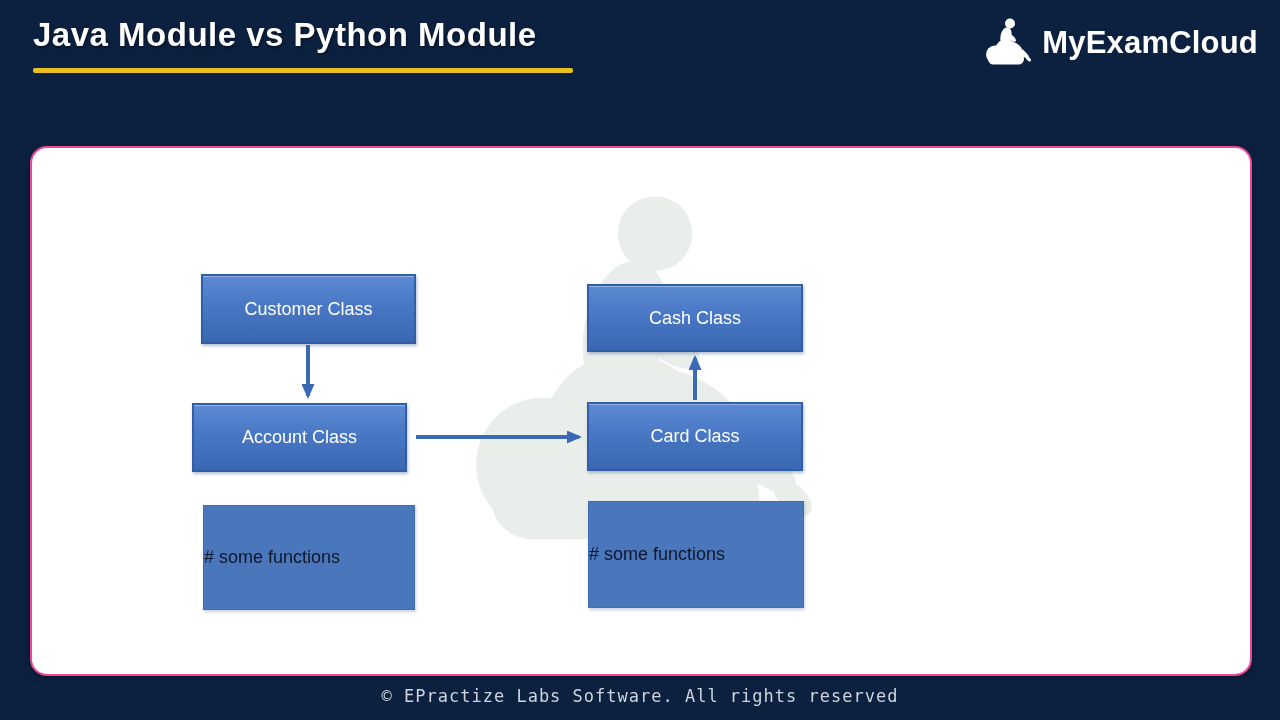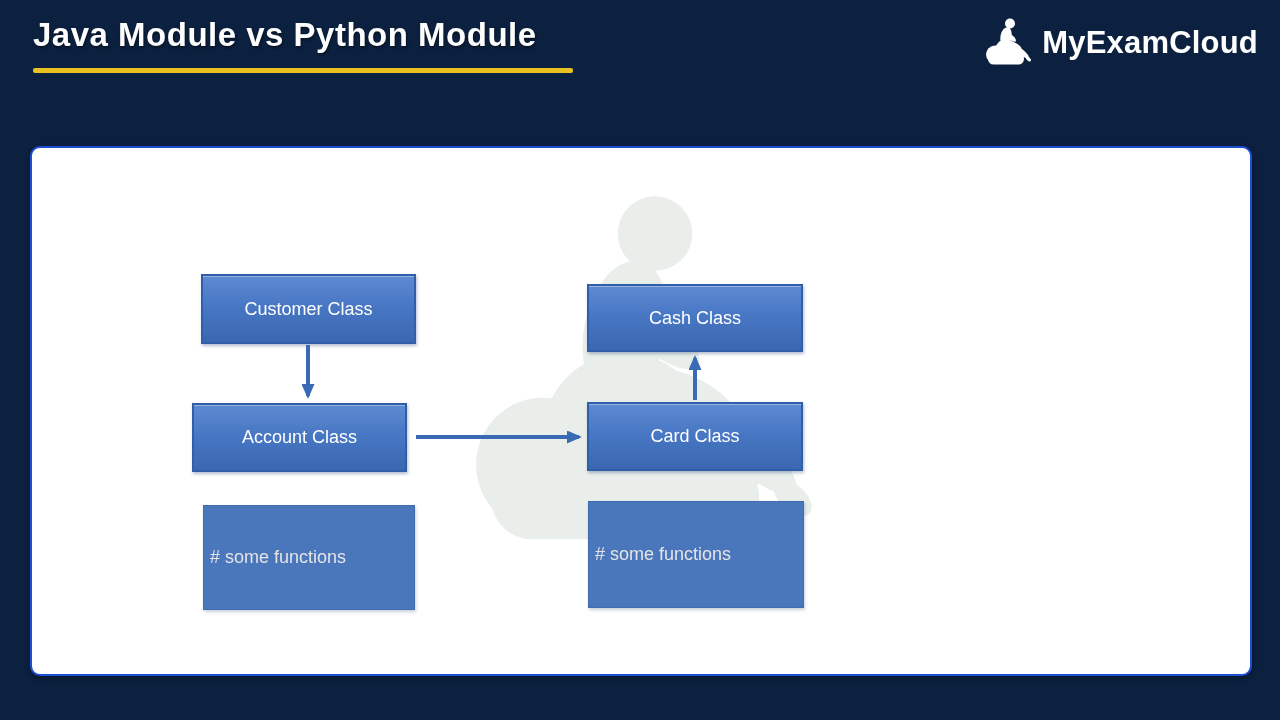--- a/index.html
+++ b/index.html
@@ -40,22 +40,22 @@
     font-size: 31px; font-weight: 700; color: #ffffff;
     margin-left: 2px; letter-spacing: 0.2px;
     white-space: nowrap;
   }
 
   
   .card {
     position: absolute; left: 30px; top: 146px;
     width: 1218px; height: 526px;
     background: #ffffff;
-    border: 2px solid #1d4ed8;
-    border-radius: 10px;
+    border: 2px solid #ec4899;
+    border-radius: 17px;
     box-shadow: 0 2px 6px rgba(0,0,0,0.35);
     overflow: hidden;
     text-align: center;
   }
   .watermark {
     position: absolute; left: 388px; top: 26px;
     width: 470px; height: 410px;
     color: #e9eeeb;
     pointer-events: none;
   }
@@ -70,22 +70,22 @@
   }
   .node.classbox {
     background: linear-gradient(180deg, #5e8ad2 0%, #4877c4 45%, #3a67b0 100%);
     border: 2px solid #2f5fa8;
     box-shadow: inset 0 1px 0 rgba(255,255,255,0.35), 1px 2px 3px rgba(40,70,120,0.35);
   }
   .node.funcbox {
     background: #4a76bc;
     border: 1px solid #416cb0;
     justify-content: flex-start;
-    padding-left: 6px;
-    color: #e5e5e5;
+    padding-left: 0;
+    color: #0f172a;
     box-shadow: 1px 2px 3px rgba(40,70,120,0.25);
   }
   .node span { pointer-events: none; }
 
   #node-customer  { left: 169px; top: 126px; width: 215px; height: 70px; }
   #node-account   { left: 160px; top: 255px; width: 215px; height: 69px; }
   #node-func-java { left: 171px; top: 357px; width: 212px; height: 105px; }
   #node-cash      { left: 555px; top: 136px; width: 216px; height: 68px; }
   #node-card      { left: 555px; top: 254px; width: 216px; height: 69px; }
   #node-func-py   { left: 556px; top: 353px; width: 216px; height: 107px; }
@@ -173,14 +173,17 @@
           <path d="M0,0 L15,6.5 L0,13 z" fill="#3a6ab5"></path>
         </marker>
       </defs>
       <line x1="276" y1="197" x2="276" y2="248" marker-end="url(#ah)"></line>
       <line x1="384" y1="289" x2="547" y2="289" marker-end="url(#ah)"></line>
       <line x1="663" y1="252" x2="663" y2="210" marker-end="url(#ah)"></line>
     </svg>
 
   </div>
 
+  <div class="footer">
+    <div class="copyright">© EPractize Labs Software. All rights reserved</div>
+  </div>
 
 </div>
 
 </body></html>

